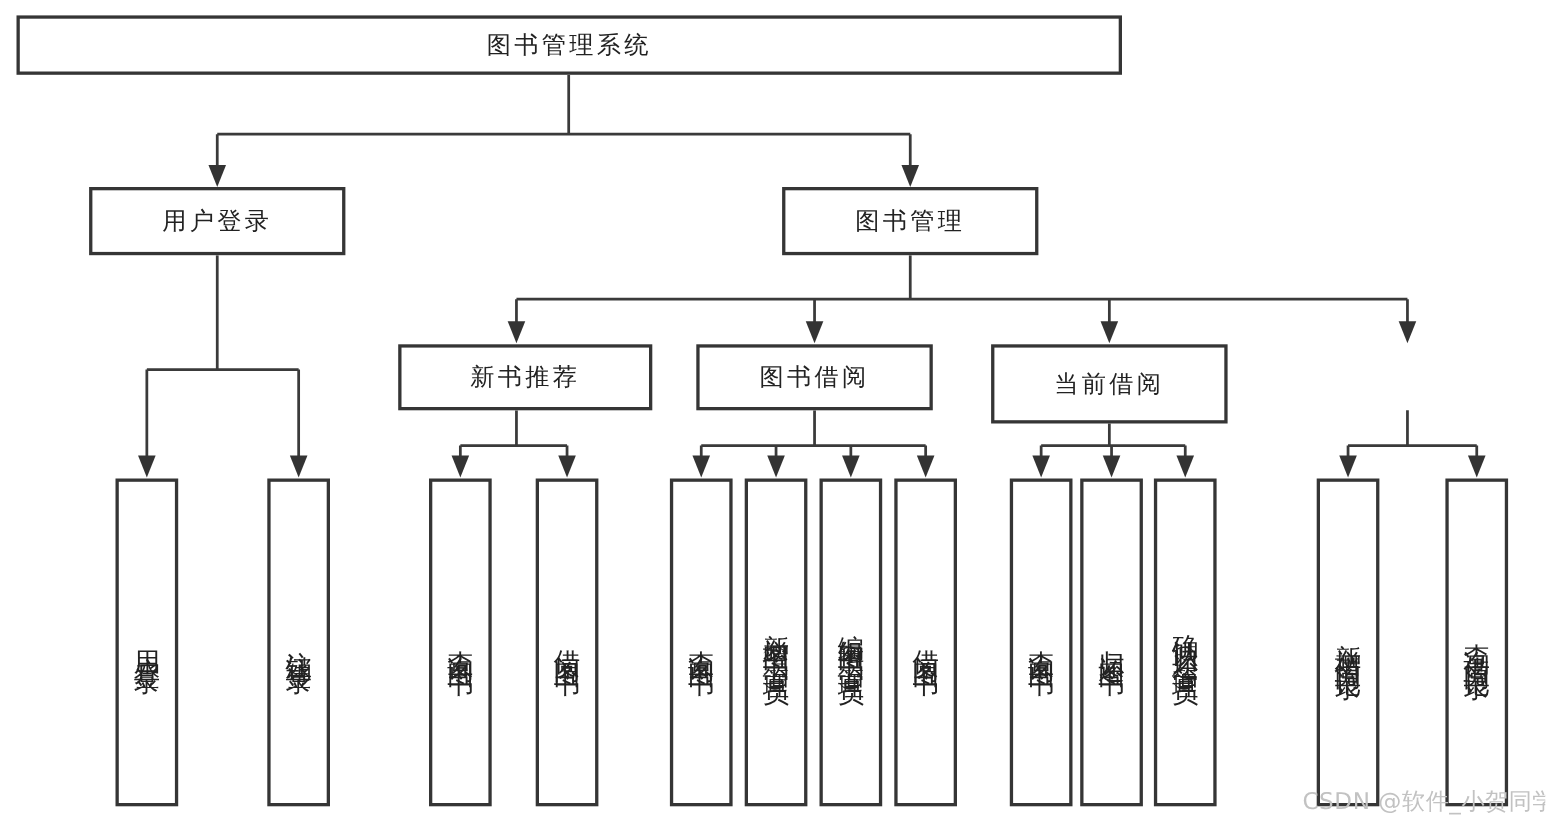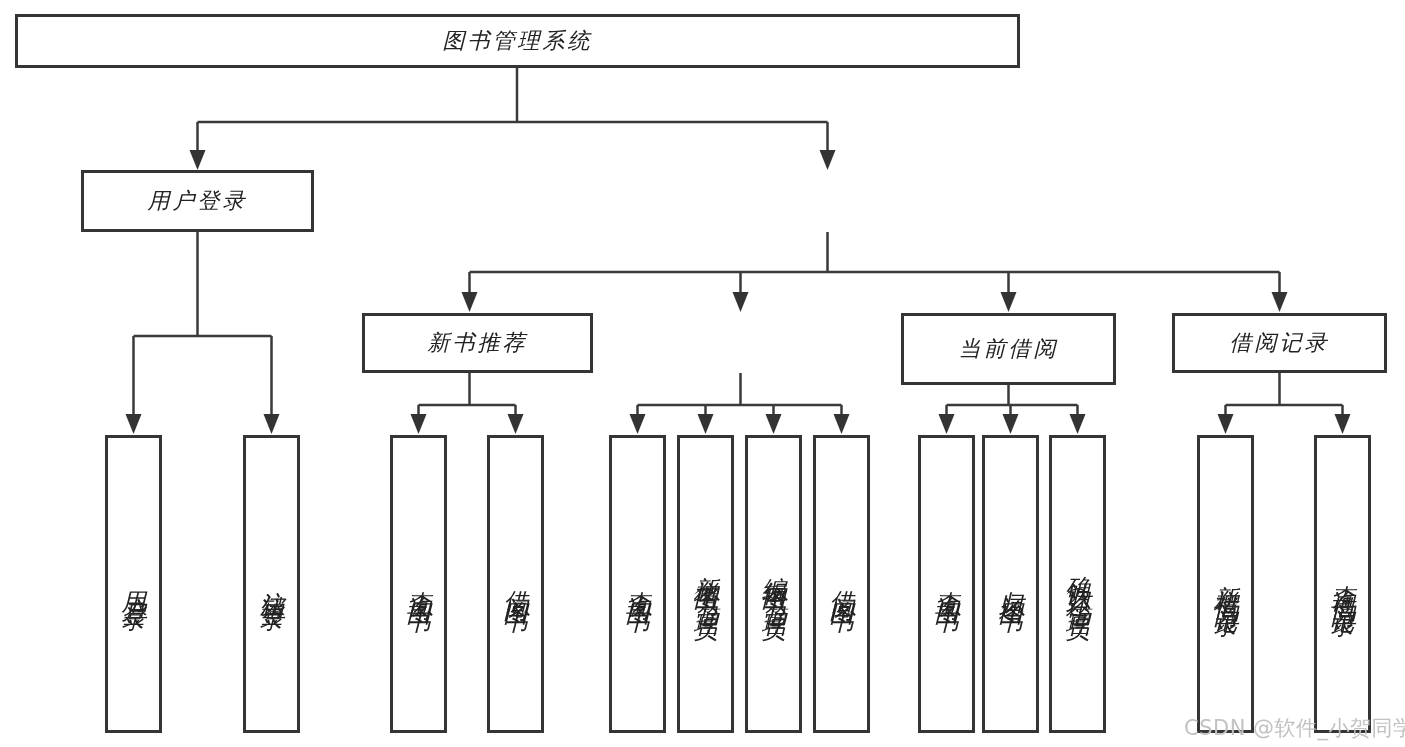--- a/index.html
+++ b/index.html
@@ -24,21 +24,20 @@
   .box {
     position: absolute;
     box-sizing: border-box;
     background: #ffffff;
     border: 3px solid #353535;
     color: #222222;
     display: flex;
     align-items: center;
     justify-content: center;
     z-index: 2;
-    font-style: italic;
   }
   .h-box span {
     font-size: 22px;
     letter-spacing: 3px;
     white-space: nowrap;
     color: #222222;
   }
   .v-box span {
     writing-mode: vertical-rl;
     text-orientation: mixed;
@@ -99,29 +98,32 @@
     <polygon points="1342.5,434 1334.5,414 1350.5,414" fill="#333333" stroke="none"></polygon>
   </svg>
 
   <div class="box h-box" style="left:15px;top:14px;width:1005px;height:54px">
     <span>图书管理系统</span>
   </div>
 
   <div class="box h-box" style="left:81px;top:170px;width:233px;height:62px">
     <span>用户登录</span>
   </div>
+  <div class="box h-box" style="left:711px;top:170px;width:233px;height:62px">
+    <span>图书管理</span>
+  </div>
 
   <div class="box h-box" style="left:362px;top:313px;width:231px;height:60px">
     <span>新书推荐</span>
   </div>
+  <div class="box h-box" style="left:633px;top:313px;width:215px;height:60px">
+    <span>图书借阅</span>
+  </div>
   <div class="box h-box" style="left:901px;top:313px;width:215px;height:72px">
     <span>当前借阅</span>
-  </div>
-  <div class="box h-box" style="left:1172px;top:313px;width:215px;height:60px">
-    <span>借阅记录</span>
   </div>
 
   <div class="box v-box" style="left:105px;top:435px;width:57px;height:298px">
     <span>用户登录</span>
   </div>
   <div class="box v-box" style="left:243px;top:435px;width:57px;height:298px">
     <span>注销登录</span>
   </div>
 
   <div class="box v-box" style="left:390px;top:435px;width:57px;height:298px">

